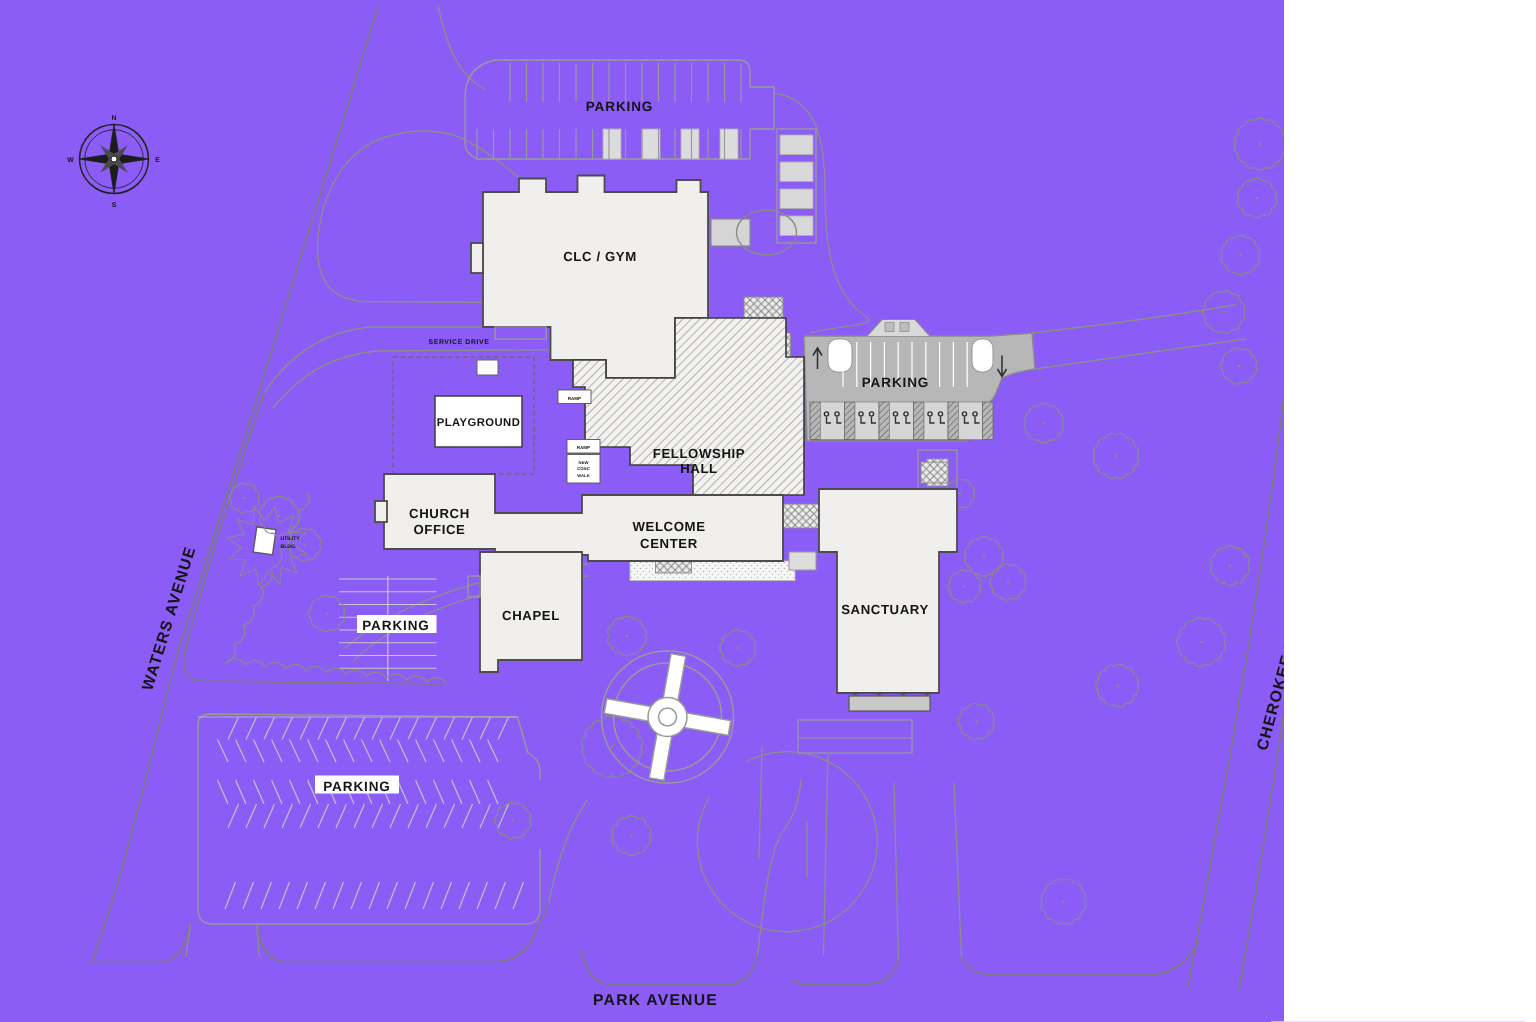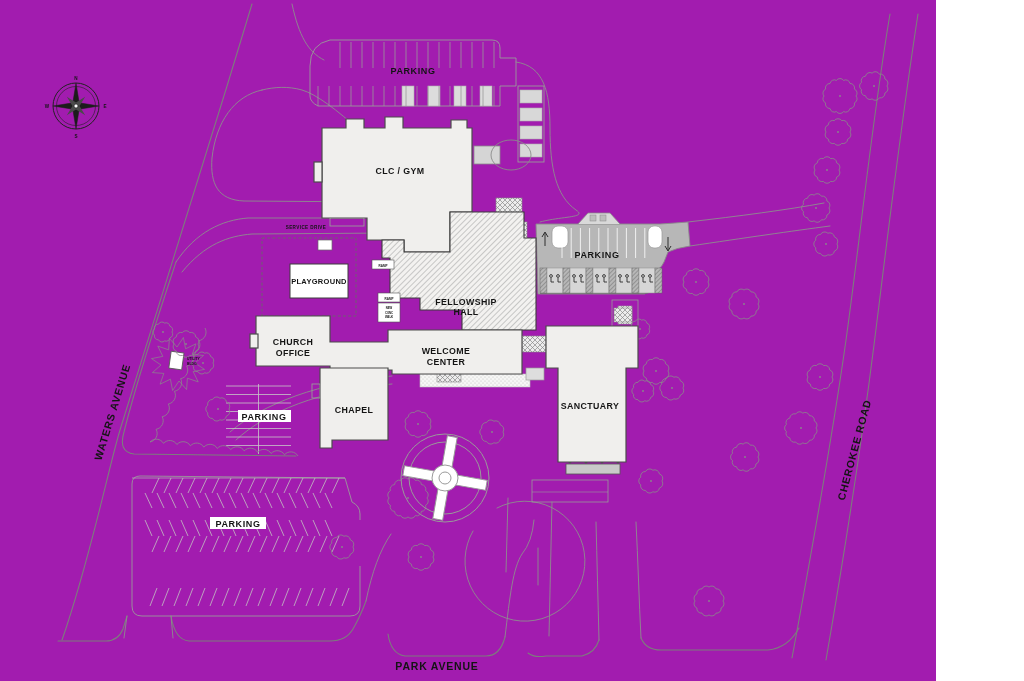--- a/index.html
+++ b/index.html
@@ -1,16 +1,16 @@
 <!DOCTYPE html>
 <html><head>
 <meta charset="utf-8">
 <style>
   html,body{margin:0;padding:0;background:#ffffff;}
-  .plan{position:relative;width:936px;height:681px;background:#a21caf;overflow:hidden;}
+  .plan{position:relative;width:856px;height:681px;background:#8b5cf6;overflow:hidden;}
   svg{position:absolute;left:0;top:0;}
   text{font-family:"Liberation Sans",sans-serif;font-weight:bold;fill:#141414;}
   .t-bldg{font-size:8.8px;letter-spacing:.4px;text-anchor:middle;}
   .t-park{font-size:9px;letter-spacing:.6px;text-anchor:middle;}
   .t-street{font-size:10.5px;letter-spacing:.8px;text-anchor:middle;}
   .t-play{font-size:7.5px;letter-spacing:.3px;text-anchor:middle;}
   .t-sd{font-size:4.6px;letter-spacing:.4px;text-anchor:middle;}
   .t-tiny{font-size:3px;text-anchor:middle;}
   .t-tiny2{font-size:2.8px;text-anchor:middle;}
   .t-util{font-size:3.4px;text-anchor:start;}

